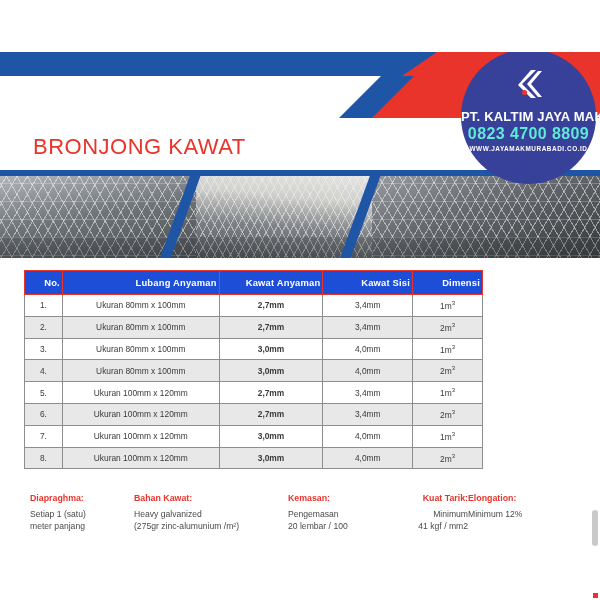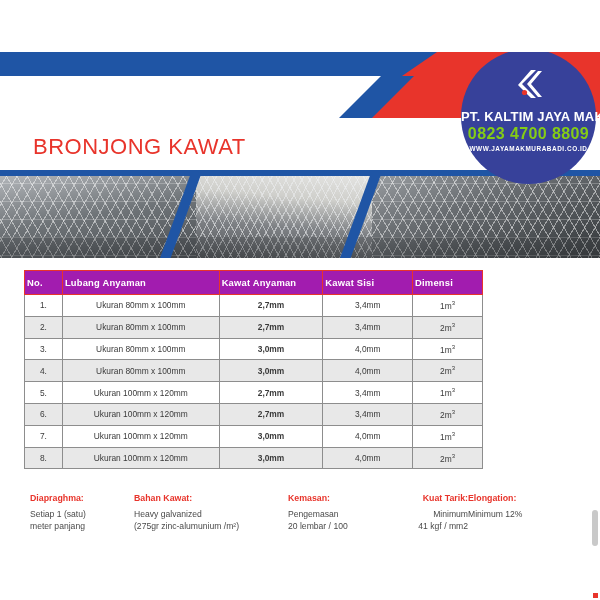--- a/index.html
+++ b/index.html
@@ -118,45 +118,45 @@
     background: #37419A;
     z-index: 8;
     text-align: center;
   }
   .logo-mark { margin: 16px auto 4px; display:block; }
   .logo-company {
     color: #ffffff; font-weight: bold; font-size: 13px;
     letter-spacing: .2px; white-space: nowrap;
   }
   .logo-phone {
-    color: #84cc16; font-weight: bold; font-size: 16px;
+    color: #5eead4; font-weight: bold; font-size: 16px;
     letter-spacing: .4px; margin-top: 1px; white-space: nowrap;
   }
   .logo-web {
     color: #ffffff; font-weight: bold; font-size: 6.4px;
     letter-spacing: .55px; margin-top: 2px; white-space: nowrap;
   }
 
   
   .spec-table {
     position: absolute;
     left: 24px; top: 270px;
     width: 459px;
     border-collapse: collapse;
     font-size: 8.4px;
     color: #3a3a3a;
   }
   .spec-table th {
-    background: #a21caf;
+    background: #1d4ed8;
     color: #ffffff;
     font-size: 9.4px;
     font-weight: bold;
     padding: 6px 2px;
     border: 1px solid #E8342B;
-    text-align: left;
+    text-align: right;
     letter-spacing: .2px;
   }
   .spec-table td {
     border: 1px solid #8d8d8d;
     padding: 5px 2px;
     text-align: center;
     background: #ffffff;
     white-space: nowrap;
   }
   .spec-table tr.alt td { background: #E8E8E8; }

